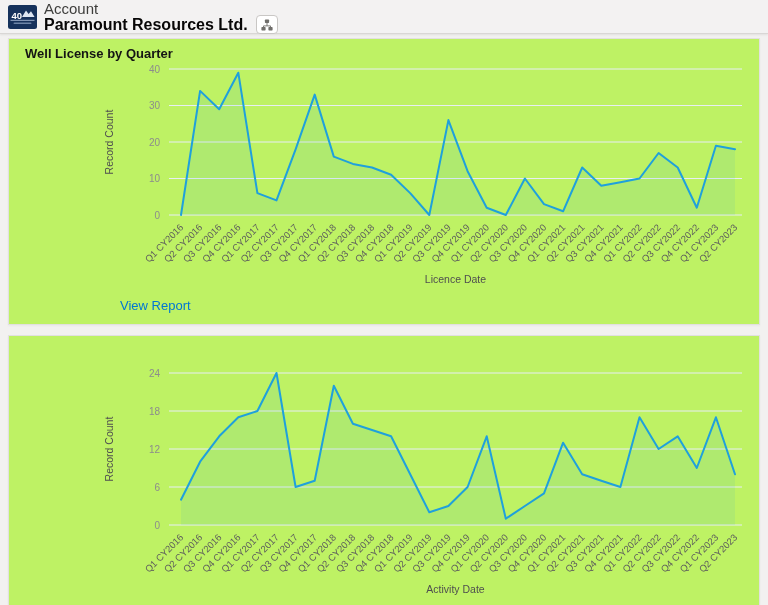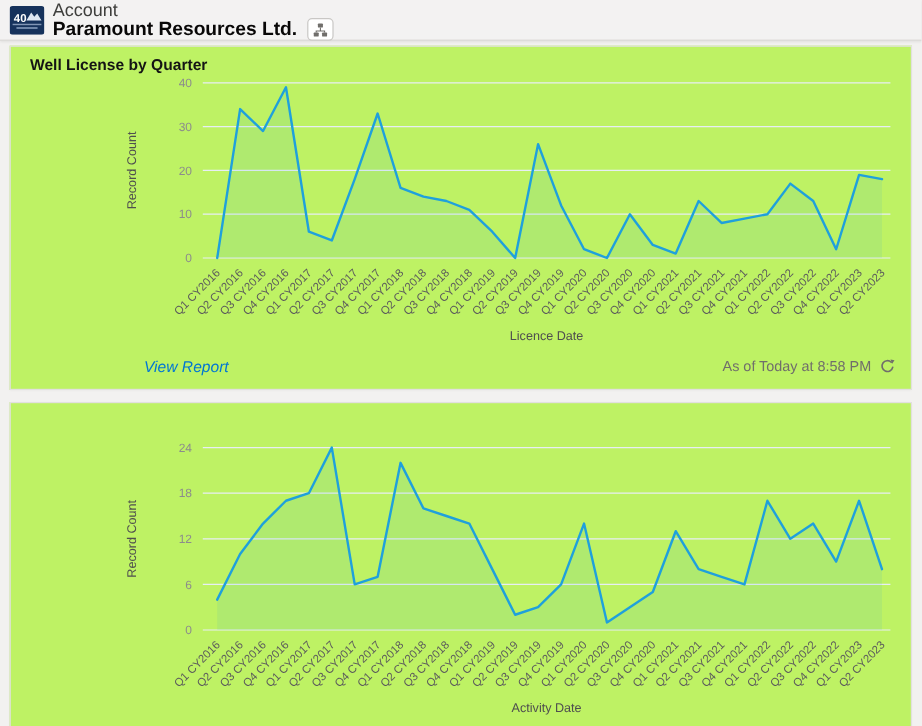--- a/index.html
+++ b/index.html
@@ -45,21 +45,21 @@
   .chart { position: absolute; left: 0; display: block; }
   .chart text { font-family: "Liberation Sans", "DejaVu Sans", sans-serif; }
   #chart0 { top: 22px; }
   #chart1 { top: 29px; }
 
   .card-footer {
     position: absolute; left: 0; bottom: 8px; width: 100%; height: 20px;
   }
   .view-report {
     position: absolute; left: 111px; top: 2px;
-    font-size: 13px; color: #0176d3; text-decoration: none; cursor: pointer; font-style: italic;
+    font-size: 13px; color: #0176d3; text-decoration: none; cursor: pointer;
   }
   .as-of {
     position: absolute; right: 13px; top: 2px;
     display: flex; align-items: center; gap: 7px;
   }
   .as-of-text { font-size: 12px; color: #706e6b; }
   .refresh-btn { background: none; border: none; cursor: pointer; padding: 0; line-height: 0; }
 </style>
 </head>
 <body>
@@ -133,29 +133,20 @@
       <text x="652.5862068965517" y="167" text-anchor="end" transform="rotate(-45 652.5862068965517 167)" font-size="9.5" fill="#5c5c5c">Q2 CY2022</text>
       <text x="671.6896551724137" y="167" text-anchor="end" transform="rotate(-45 671.6896551724137 167)" font-size="9.5" fill="#5c5c5c">Q3 CY2022</text>
       <text x="690.7931034482758" y="167" text-anchor="end" transform="rotate(-45 690.7931034482758 167)" font-size="9.5" fill="#5c5c5c">Q4 CY2022</text>
       <text x="709.8965517241379" y="167" text-anchor="end" transform="rotate(-45 709.8965517241379 167)" font-size="9.5" fill="#5c5c5c">Q1 CY2023</text>
       <text x="729" y="167" text-anchor="end" transform="rotate(-45 729 167)" font-size="9.5" fill="#5c5c5c">Q2 CY2023</text>
       <text x="446.5" y="222" text-anchor="middle" font-size="10.5" fill="#4f4f4f">Licence Date</text>
       <text x="104" y="81" text-anchor="middle" transform="rotate(-90 104 81)" font-size="10.5" fill="#4f4f4f">Record Count</text>
     </svg>
   <div class="card-footer">
     <a class="view-report" href="#">View Report</a>
-    <div class="as-of">
-      <span class="as-of-text">As of Today at 8:58 PM</span>
-      <button class="refresh-btn">
-        <svg width="13" height="13" viewBox="0 0 13 13">
-          <path d="M10.9 7.1 A4.5 4.5 0 1 1 9.7 2.9" fill="none" stroke="#706e6b" stroke-width="1.4" stroke-linecap="round"></path>
-          <path d="M9.1 0.6 L12.4 1.2 L10.5 4.1 Z" fill="#706e6b"></path>
-        </svg>
-      </button>
-    </div>
   </div>
 </section>
 
 <section class="card card-2">
   <svg id="chart1" class="chart" width="750" height="236">
       <line x1="160" y1="160" x2="733" y2="160" stroke="#e7eef4" stroke-width="1"></line>
       <text x="151" y="163.5" text-anchor="end" font-size="10" fill="#8c8c8c">0</text>
       <line x1="160" y1="122" x2="733" y2="122" stroke="#e7eef4" stroke-width="1"></line>
       <text x="151" y="125.5" text-anchor="end" font-size="10" fill="#8c8c8c">6</text>
       <line x1="160" y1="84" x2="733" y2="84" stroke="#e7eef4" stroke-width="1"></line>

